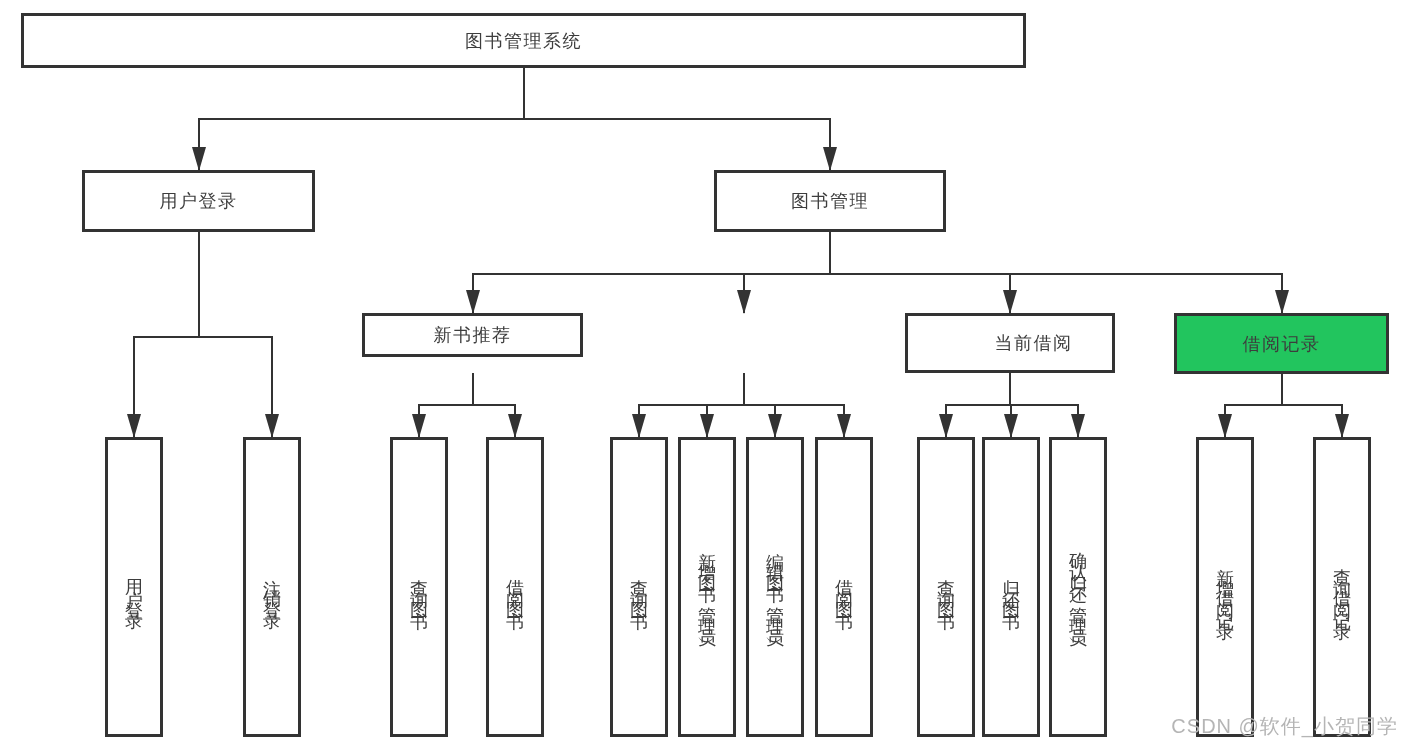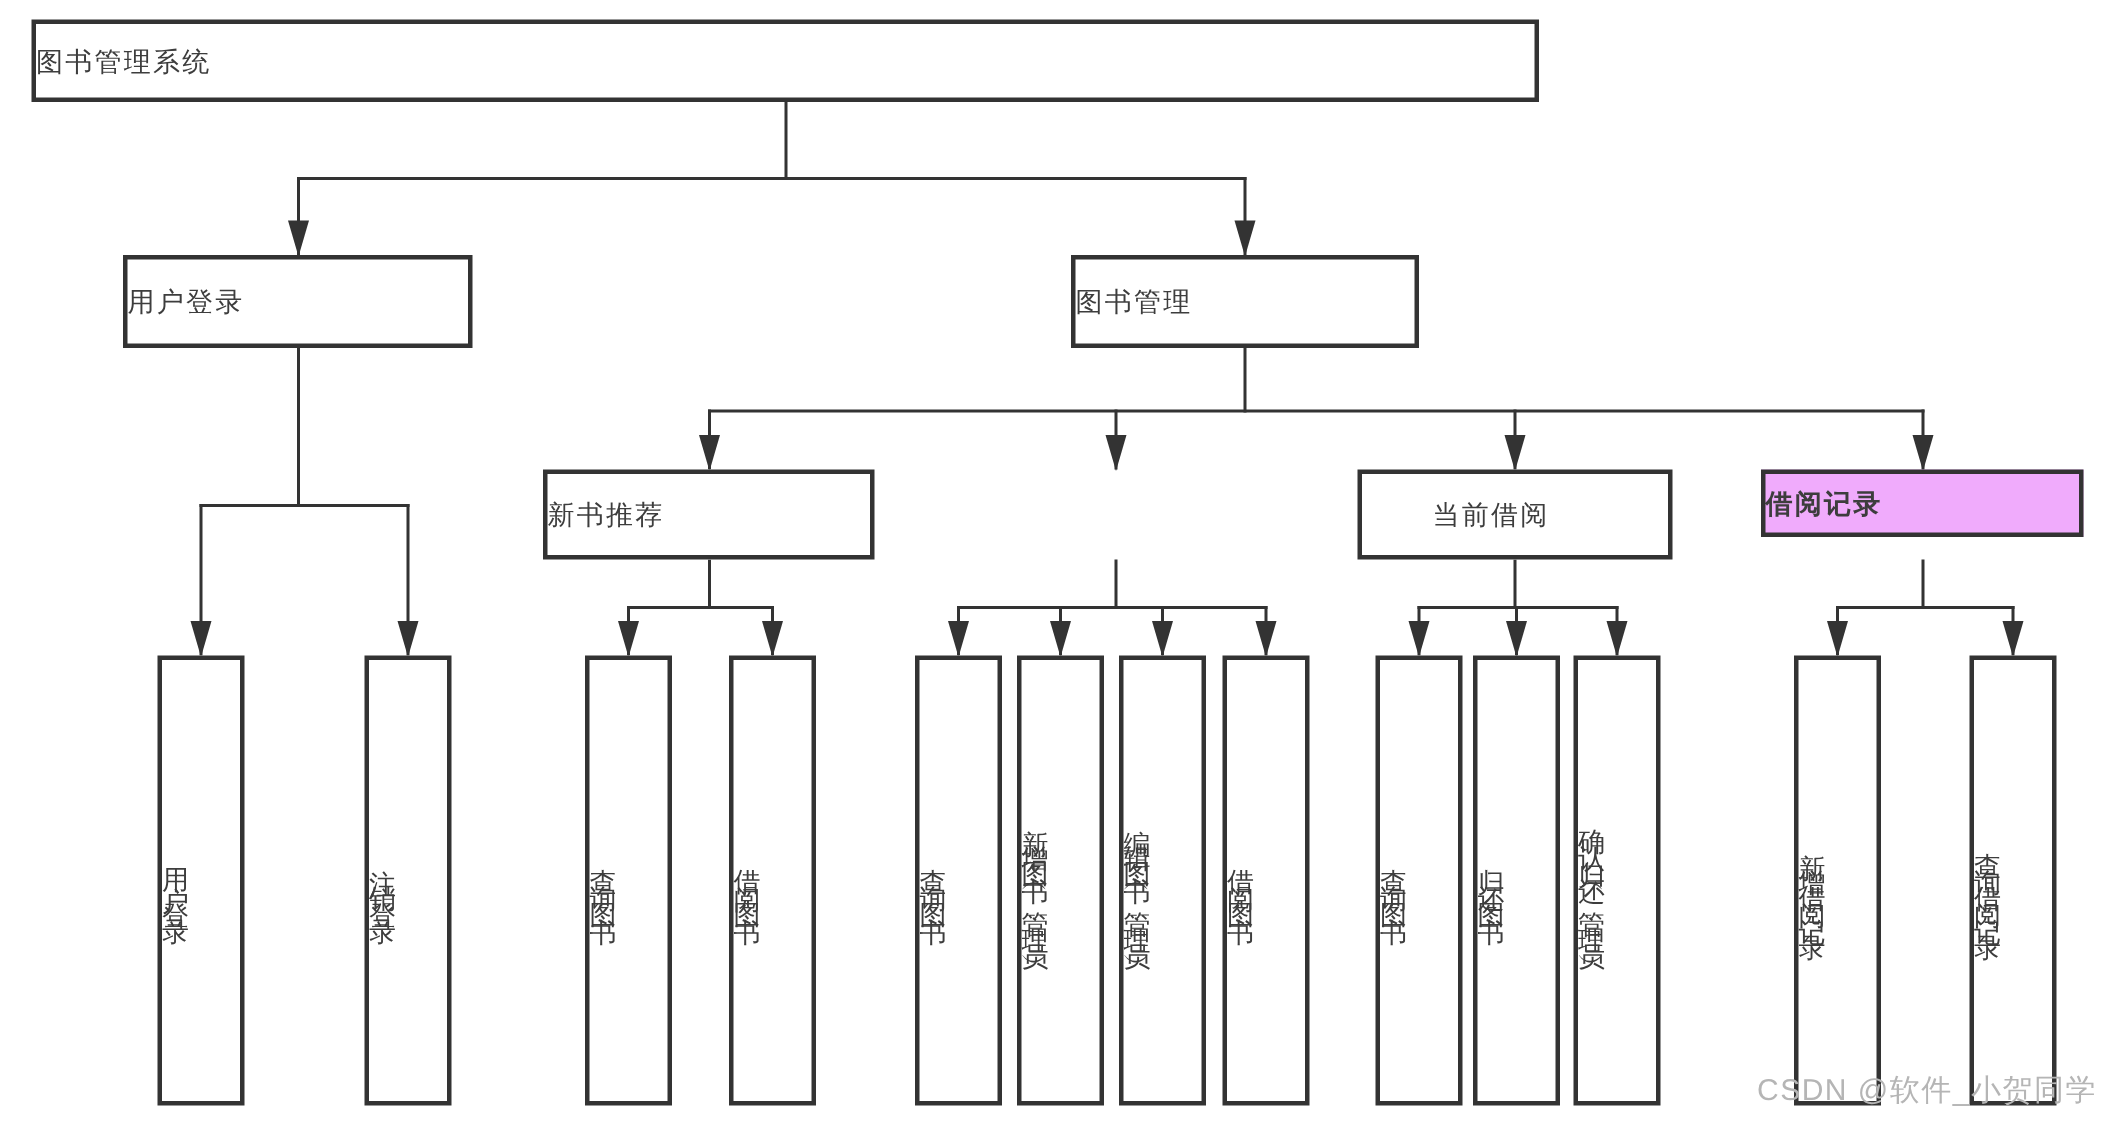--- a/index.html
+++ b/index.html
@@ -15,20 +15,21 @@
     overflow: hidden;
     font-family: "Liberation Sans", "DejaVu Sans", sans-serif;
   }
   .node {
     position: absolute;
     box-sizing: border-box;
     border: 3px solid #333333;
     background: #ffffff;
     display: flex;
     align-items: center;
+    justify-content: center;
     color: #3d3d3d;
     z-index: 2;
   }
   .node.h .label {
     font-size: 18px;
     letter-spacing: 1.5px;
     white-space: nowrap;
   }
   .node.v .label {
     writing-mode: vertical-rl;
@@ -71,27 +72,27 @@
   <div id="watermark">CSDN @软件_小贺同学</div>
 <div class="node h" style="left: 21px; top: 13px; width: 1005px; height: 55px; border-color: rgb(51, 51, 51); background: rgb(255, 255, 255); color: rgb(61, 61, 61);">
       <span class="label">图书管理系统</span>
     </div>
     <div class="node h" style="left: 82px; top: 170px; width: 233px; height: 62px; border-color: rgb(51, 51, 51); background: rgb(255, 255, 255); color: rgb(61, 61, 61);">
       <span class="label">用户登录</span>
     </div>
     <div class="node h" style="left: 714px; top: 170px; width: 232px; height: 62px; border-color: rgb(51, 51, 51); background: rgb(255, 255, 255); color: rgb(61, 61, 61);">
       <span class="label">图书管理</span>
     </div>
-    <div class="node h" style="left: 362px; top: 313px; width: 221px; height: 60px; border-color: rgb(51, 51, 51); background: rgb(255, 255, 255); color: rgb(61, 61, 61);">
+    <div class="node h" style="left: 362px; top: 313px; width: 221px; height: 44px; border-color: rgb(51, 51, 51); background: rgb(255, 255, 255); color: rgb(61, 61, 61);">
       <span class="label">新书推荐</span>
     </div>
     <div class="node h" style="left: 905px; top: 313px; width: 210px; height: 60px; border-color: rgb(51, 51, 51); background: rgb(255, 255, 255); color: rgb(61, 61, 61); padding-left: 47px;">
       <span class="label">当前借阅</span>
     </div>
-    <div class="node h" style="left: 1174px; top: 313px; width: 215px; height: 45px; border-color: rgb(51, 51, 51); background: #f0abfc; color: rgb(61, 61, 61); font-weight: bold;">
+    <div class="node h" style="left: 1174px; top: 313px; width: 215px; height: 61px; border-color: rgb(51, 51, 51); background: #22c55e; color: rgb(61, 61, 61);">
       <span class="label">借阅记录</span>
     </div>
     <div class="node v" style="left: 105px; top: 437px; width: 58px; height: 300px; border-color: rgb(51, 51, 51); background: rgb(255, 255, 255); color: rgb(61, 61, 61);">
       <span class="label">用户登录</span>
     </div>
     <div class="node v" style="left: 243px; top: 437px; width: 58px; height: 300px; border-color: rgb(51, 51, 51); background: rgb(255, 255, 255); color: rgb(61, 61, 61);">
       <span class="label">注销登录</span>
     </div>
     <div class="node v" style="left: 390px; top: 437px; width: 58px; height: 300px; border-color: rgb(51, 51, 51); background: rgb(255, 255, 255); color: rgb(61, 61, 61);">
       <span class="label">查询图书</span>

